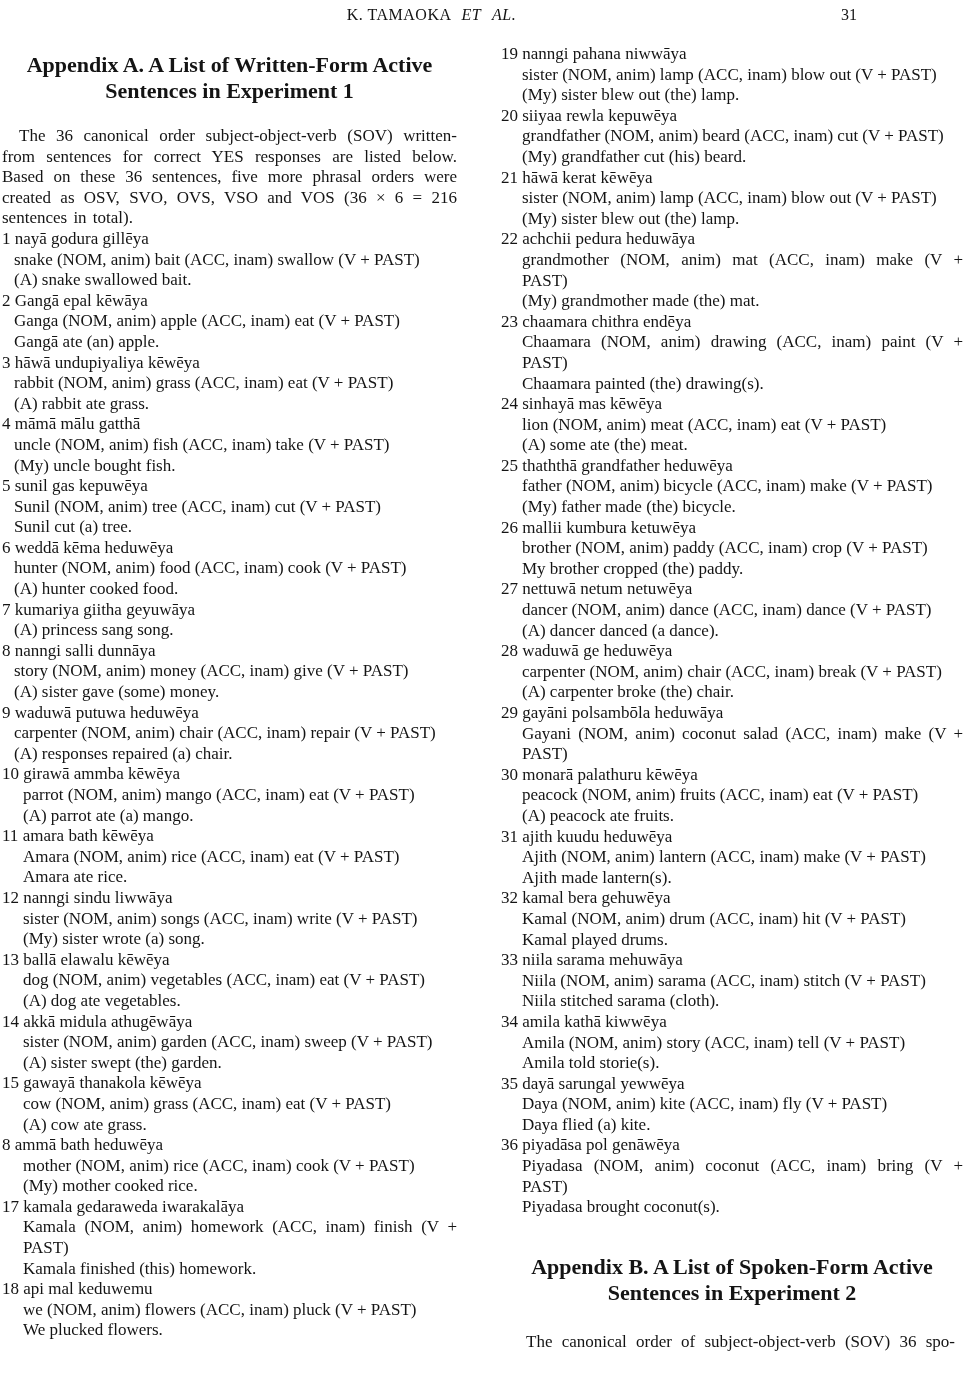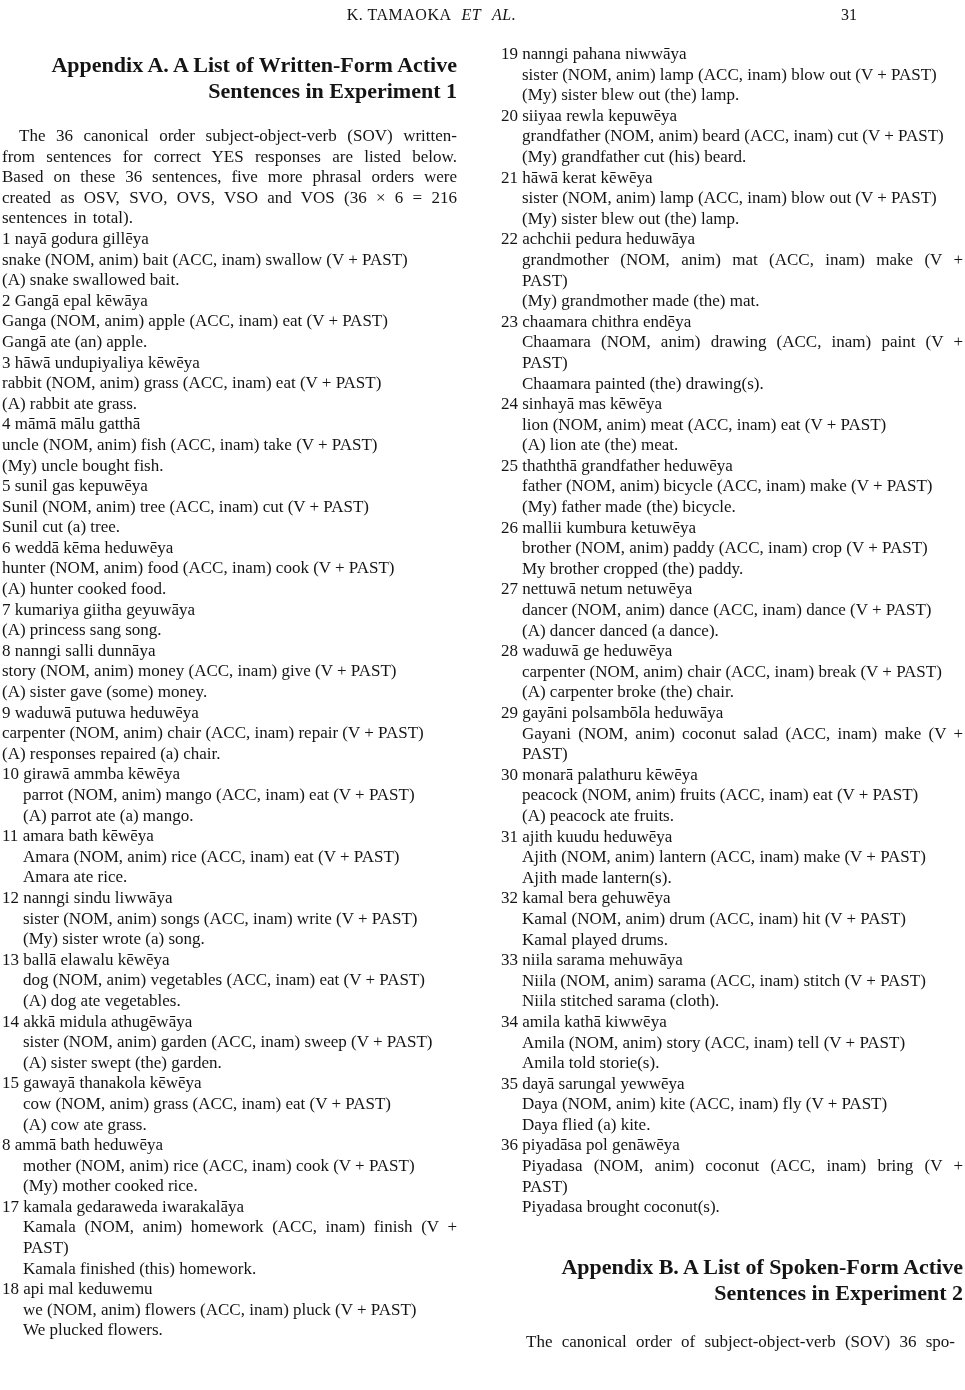--- a/index.html
+++ b/index.html
@@ -25,42 +25,42 @@
   .columns {
     position: absolute; top: 44px; left: 2px;
     display: flex; gap: 44px;
   }
   .col { font-size: 17px; line-height: 20.6px; }
   .col-left  { width: 455px; }
   .col-right { width: 462px; }
 
   .appendix-title {
     font-size: 22px; font-weight: bold; line-height: 26px;
-    text-align: right;
+    text-align: center;
   }
   .appendix-title .tline { display: block; }
   .title-a { margin: 8px 0 22px 0; }
   .title-b { margin: 36px 0 26px 0; }
 
   .intro {
     text-align: justify;
     text-indent: 17px;
     word-spacing: 2px;
   }
   .intro-b {
     text-indent: 17px;
     white-space: nowrap;
     text-align: justify;
     text-align-last: justify;
   }
 
   
   .item { margin: 0; }
   .item .gloss, .item .translation { display: block; }
-  .item.d1 .gloss, .item.d1 .translation { }
+  .item.d1 .gloss, .item.d1 .translation { margin-left: 12px; }
   .item.d2 .gloss, .item.d2 .translation { margin-left: 21px; }
   .gloss { text-align: justify; white-space: pre-line; }
   .gloss.wrap { text-align-last: justify; }
 </style>
 </head>
 <body>
 
 <div class="page">
 
   <div class="running-header">
@@ -219,21 +219,21 @@
   <div class="item d2">
     <span class="line1"><span class="num">23</span> <span class="sentence">chaamara chithra endēya</span></span>
     <span class="gloss wrap">Chaamara (NOM, anim) drawing (ACC, inam) paint (V +
 PAST)</span>
     <span class="translation">Chaamara painted (the) drawing(s).</span>
   </div>
 
   <div class="item d2">
     <span class="line1"><span class="num">24</span> <span class="sentence">sinhayā mas kēwēya</span></span>
     <span class="gloss">lion (NOM, anim) meat (ACC, inam) eat (V + PAST)</span>
-    <span class="translation">(A) lion ate (the) meat.</span>
+    <span class="translation">(A) some ate (the) meat.</span>
   </div>
 
   <div class="item d2">
     <span class="line1"><span class="num">25</span> <span class="sentence">thaththā grandfather heduwēya</span></span>
     <span class="gloss">father (NOM, anim) bicycle (ACC, inam) make (V + PAST)</span>
     <span class="translation">(My) father made (the) bicycle.</span>
   </div>
 
   <div class="item d2">
     <span class="line1"><span class="num">26</span> <span class="sentence">mallii kumbura ketuwēya</span></span>

